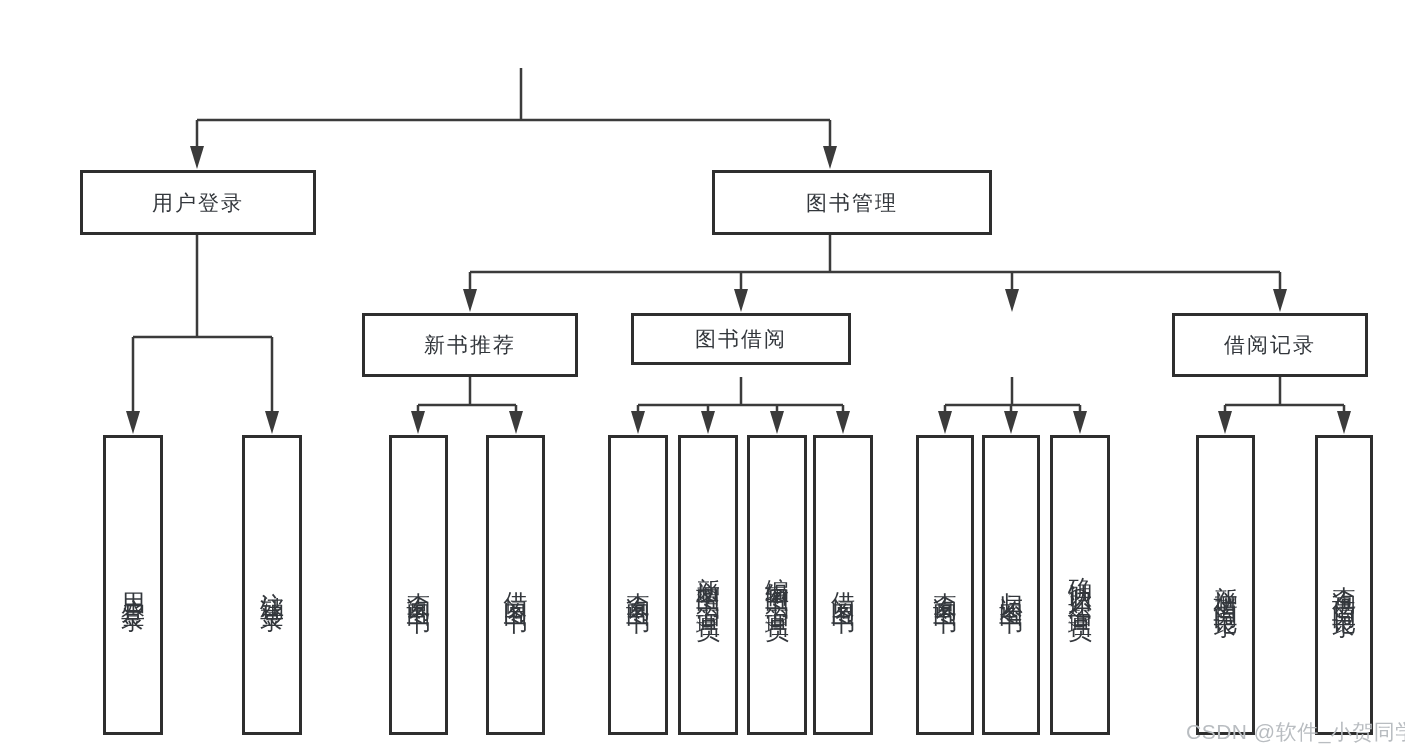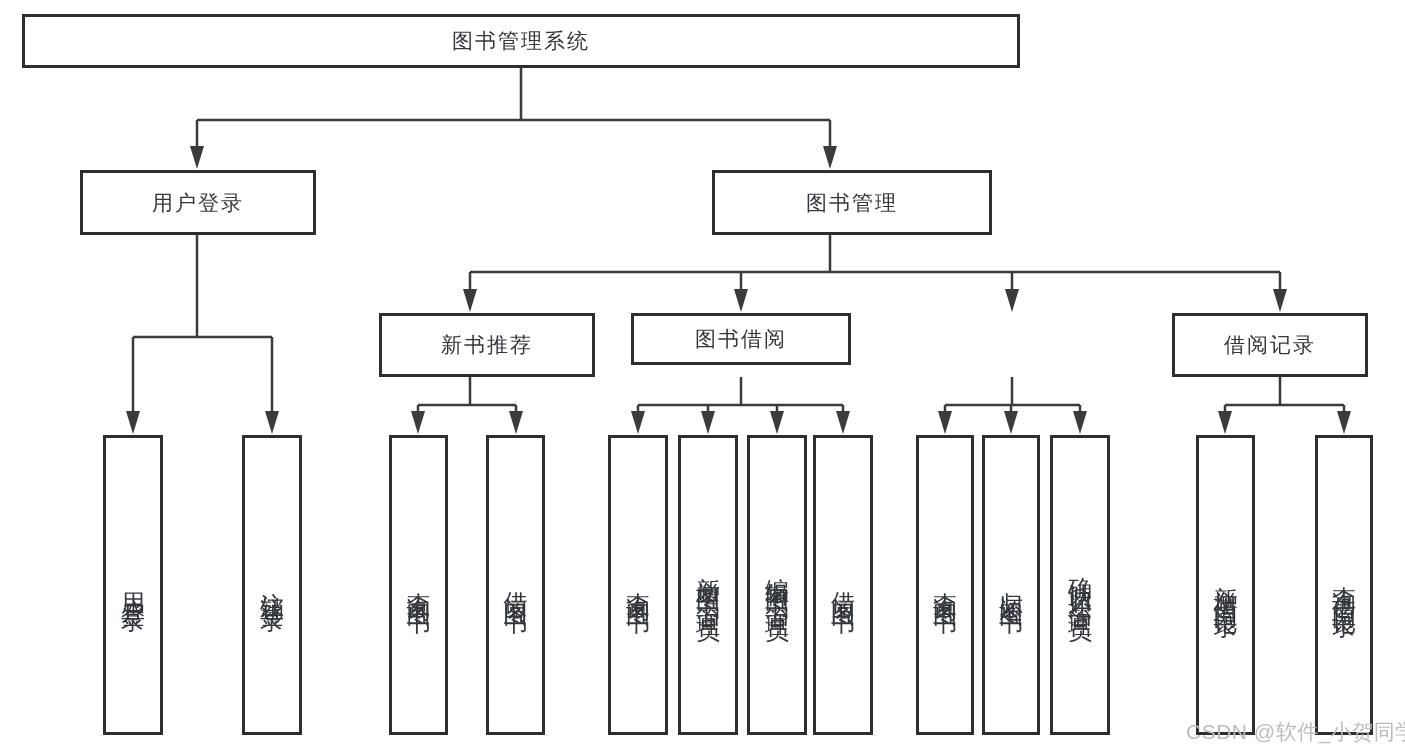--- a/index.html
+++ b/index.html
@@ -96,26 +96,25 @@
       <use href="#ah" xlink:href="#ah" x="777" y="434"></use>
       <use href="#ah" xlink:href="#ah" x="843" y="434"></use>
       <use href="#ah" xlink:href="#ah" x="945" y="434"></use>
       <use href="#ah" xlink:href="#ah" x="1011" y="434"></use>
       <use href="#ah" xlink:href="#ah" x="1080" y="434"></use>
       <use href="#ah" xlink:href="#ah" x="1225" y="434"></use>
       <use href="#ah" xlink:href="#ah" x="1344" y="434"></use>
     </g>
   </svg>
 
-  <div class="box hbox" style="left:22px; top:14px; width:998px; height:54px;">图书管理系统</div>
 
   <div class="box hbox" style="left:80px; top:170px; width:236px; height:65px;">用户登录</div>
   <div class="box hbox" style="left:712px; top:170px; width:280px; height:65px;">图书管理</div>
 
-  <div class="box hbox" style="left:379px; top:313px; width:216px; height:64px;">新书推荐</div>
+  <div class="box hbox" style="left:362px; top:313px; width:216px; height:64px;">新书推荐</div>
   <div class="box hbox" style="left:631px; top:313px; width:220px; height:52px;">图书借阅</div>
   <div class="box hbox" style="left:1172px; top:313px; width:196px; height:64px;">借阅记录</div>
 
   <div class="box vbox" style="left:103px; top:435px; width:60px; height:300px;">用户登录</div>
   <div class="box vbox" style="left:242px; top:435px; width:60px; height:300px;">注销登录</div>
 
   <div class="box vbox" style="left:389px; top:435px; width:59px; height:300px;">查询图书</div>
   <div class="box vbox" style="left:486px; top:435px; width:59px; height:300px;">借阅图书</div>
 
   <div class="box vbox" style="left:608px; top:435px; width:60px; height:300px;">查询图书</div>

